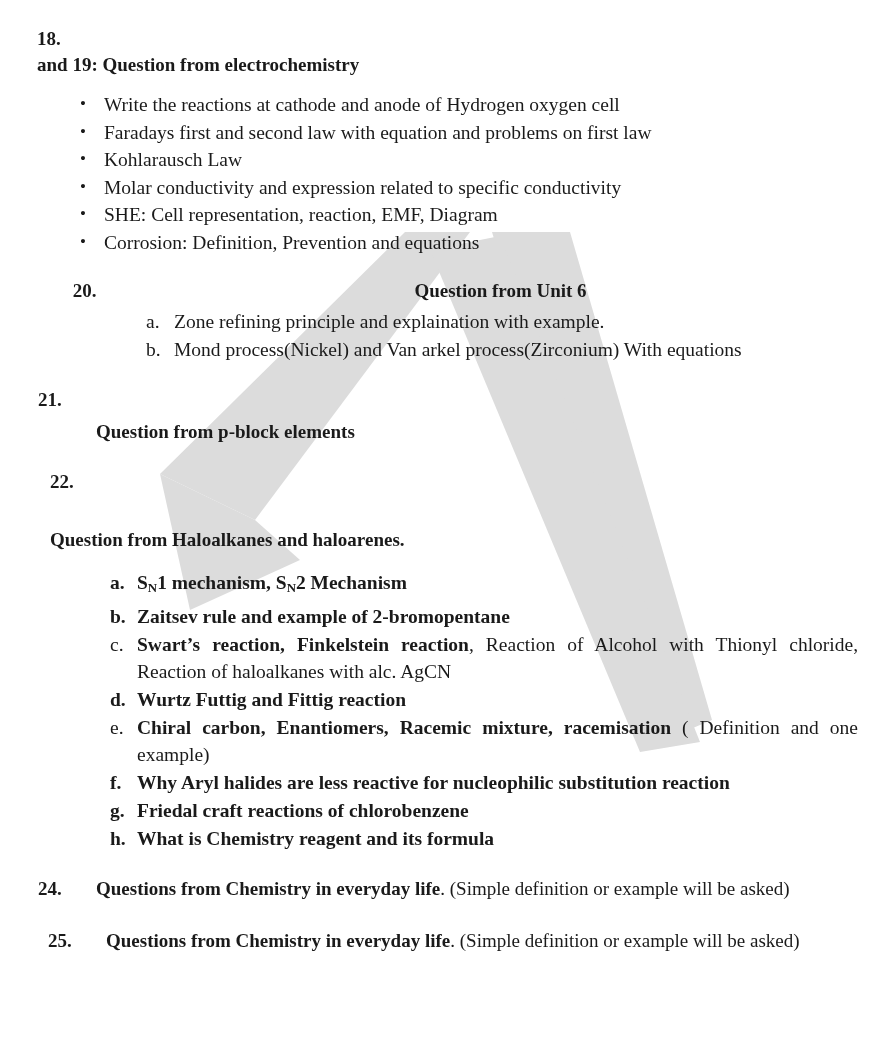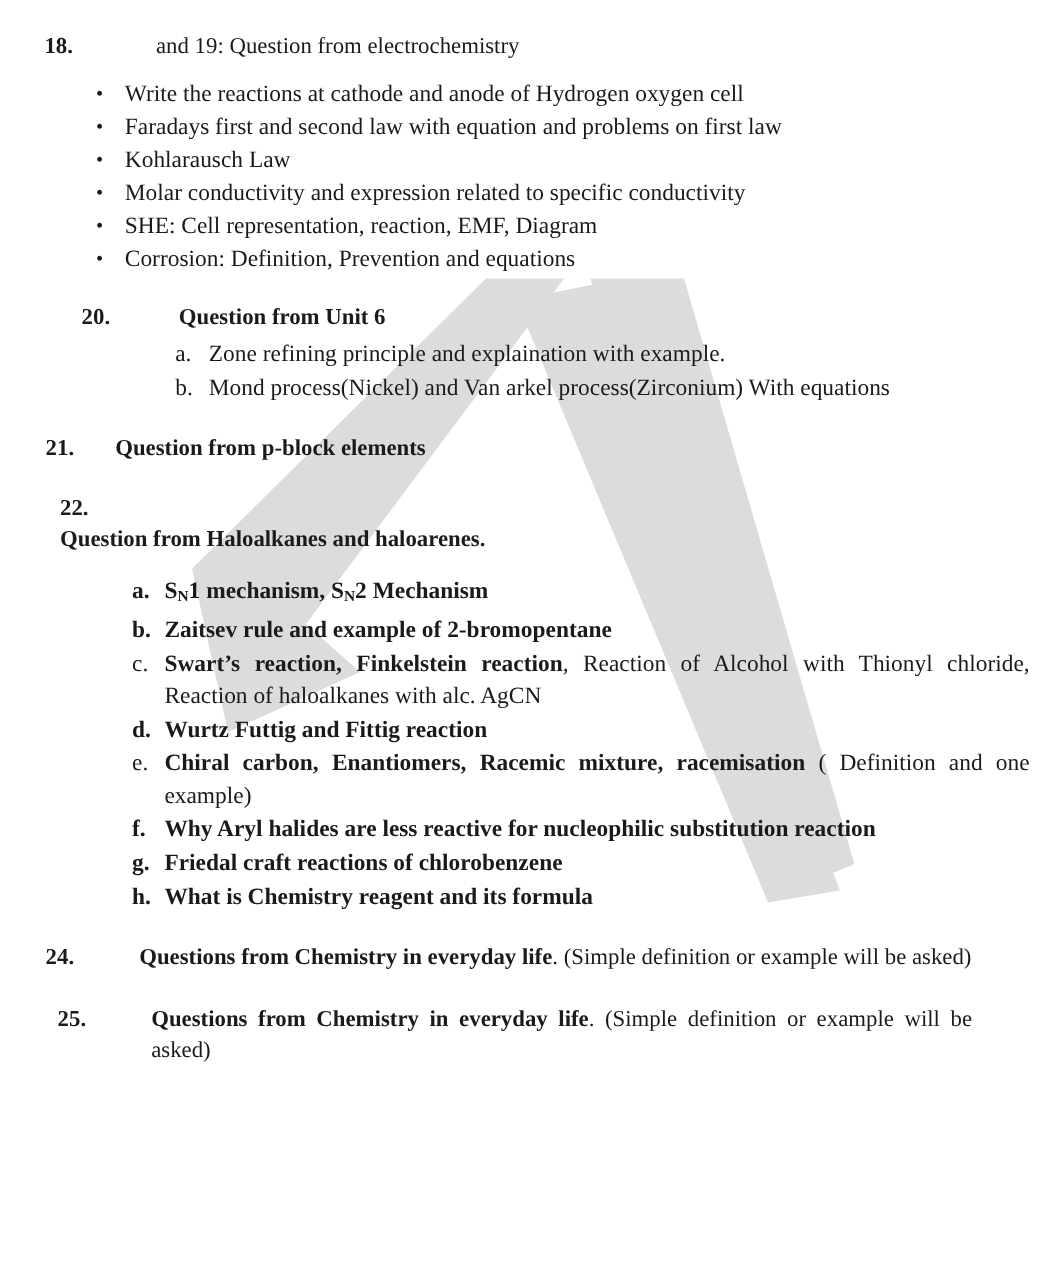--- a/index.html
+++ b/index.html
@@ -54,23 +54,23 @@
     flex: 0 0 auto;
     white-space: nowrap;
   }
   .num-item .body {
     flex: 1 1 auto;
     font-size: 19px;
     line-height: 26px;
   }
 
   
-  #item-18 { margin: 26px 0 0 0; padding-left: 37px; }
+  #item-18 { margin: 26px 0 0 0; padding-left: 37px; flex-direction: column; }
   #item-18 .num { width: 93px; }
-  #item-18 .body { font-weight: normal; }
+  #item-18 .body { font-weight: bold; }
 
   
   .bullets {
     list-style: none;
     margin: 14px 0 0 0;
     padding: 0 20px 0 80px;
   }
   .bullets li {
     position: relative;
     padding-left: 24px;
@@ -86,21 +86,21 @@
     top: -1px;
     font-size: 17px;
     color: #1a1a1a;
   }
   .bullets li.justify {
     text-align: justify;
     text-align-last: left;
   }
 
   
-  #item-20 { margin: 22px 0 0 0; padding-left: 68px; }
+  #item-20 { margin: 22px 0 0 0; padding-left: 44px; text-align: center; }
   #item-20 .num { width: 81px; }
   #item-20 .body { font-weight: bold; }
 
   
   .sub-alpha-20 {
     list-style: none;
     margin: 5px 0 0 0;
     padding: 0 22px 0 146px;
   }
   .sub-alpha-20 li {
@@ -117,21 +117,21 @@
     flex: 1 1 auto;
     text-align: justify;
     text-align-last: left;
   }
 
   
   #item-21 { margin: 24px 0 0 0; padding-left: 38px; }
   #item-22 { margin: 24px 0 0 0; padding-left: 50px; flex-direction: column; }
   #item-23 { margin: 24px 0 0 0; padding-left: 38px; }
   #item-21 .num, #item-22 .num, #item-23 .num { width: 58px; }
-  #item-21 .body, #item-22 .body, #item-23 .body { font-weight: bold; }
+  #item-21 .body, #item-22 .body, #item-23 .body { font-weight: bold; margin-top: 32px; }
 
   
   .sub-alpha-22 {
     list-style: none;
     margin: 16px 0 0 0;
     padding: 0 18px 0 110px;
   }
   .sub-alpha-22 li {
     display: flex;
     align-items: flex-start;
@@ -153,21 +153,20 @@
   }
   .sub-alpha-22 li .txt.bold { font-weight: bold; }
 
   
   #item-24 { margin: 24px 0 0 0; padding-left: 38px; padding-right: 66px; }
   #item-25 { margin: 26px 0 0 0; padding-left: 48px; padding-right: 66px; }
   #item-24 .num, #item-25 .num { width: 58px; }
   #item-24 .body, #item-25 .body {
     text-align: justify;
     text-align-last: left;
-    margin-left: 20px;
   }
 
   b, .b { font-weight: bold; }
   sub {
     font-size: 0.66em;
     vertical-align: -0.22em;
     font-weight: bold;
   }
   .nowrap { white-space: nowrap; }
 </style>

